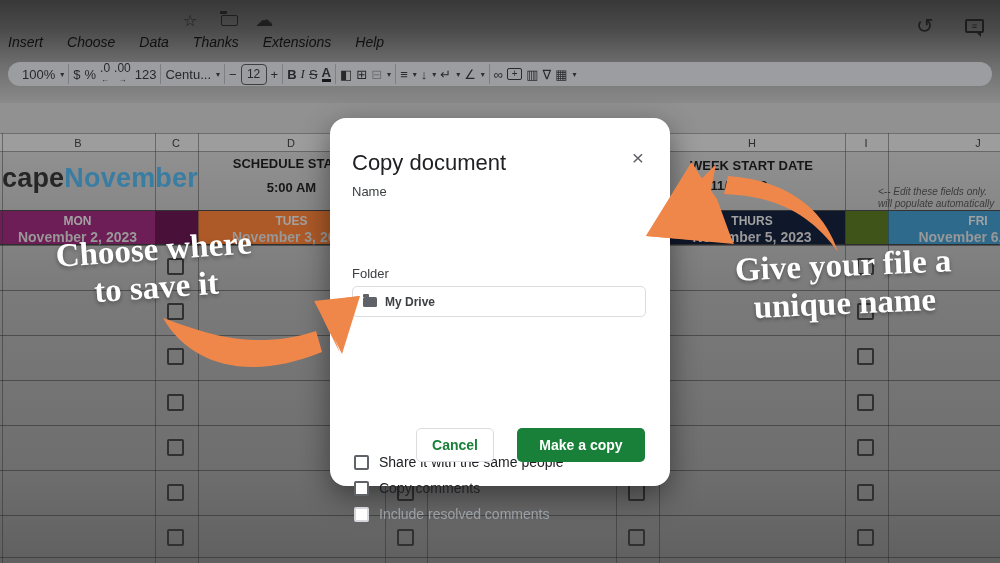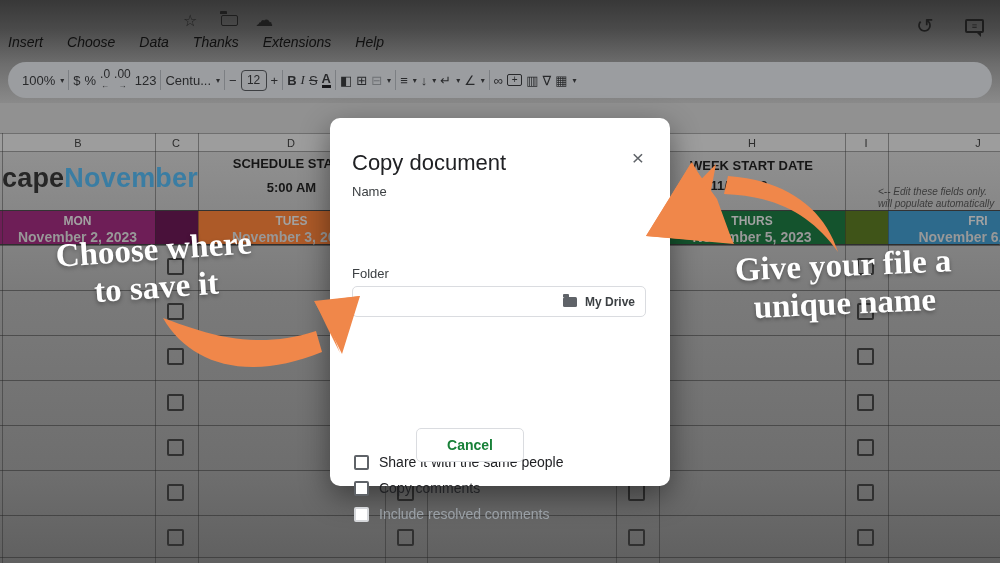--- a/index.html
+++ b/index.html
@@ -21,21 +21,21 @@
   #menubar { position:absolute; left:8px; top:34px; display:flex; gap:24px; font-size:14px; color:#101010;font-style:italic; }
   #menubar .menu-item { cursor:default; }
   #history-icon { position:absolute; left:916px; top:14px; font-size:21px; color:#1d1d1d; }
   .bubble { position:absolute; left:965px; top:19px; width:19px; height:14px;
             border:2px solid #1d1d1d; border-radius:2px; color:#1d1d1d;
             font-size:9px; line-height:10px; text-align:center; }
   .bubble:after { content:""; position:absolute; bottom:-6px; right:1px;
             border:3px solid transparent; border-top-color:#1d1d1d; border-right-color:#1d1d1d; }
 
   
-  #toolbar { position:absolute; left:8px; top:62px; width:984px; height:36px; border-radius:20px;
+  #toolbar { position:absolute; left:8px; top:62px; width:984px; height:24px; border-radius:20px;
              background:#9b9da0; display:flex; align-items:center; padding:0 14px; gap:4px;
              font-size:13px; color:#28292b; z-index:4; white-space:nowrap; }
   .tb { display:inline-flex; align-items:center; gap:2px; }
   .tb-divider { width:1px; height:20px; background:#7c7f83; }
   .caret { font-size:8px; color:#2c2d2f; margin-left:3px; }
   .tb-bold { font-weight:700; }
   .tb-italic { font-style:italic; font-family:"Liberation Serif",serif; }
   .tb-strike { text-decoration:line-through; }
   .tb-underA { border-bottom:3px solid #17171a; line-height:12px; font-weight:600; }
   .fontsize-box { border:1.5px solid #3d3f42; border-radius:4px; width:26px; height:21px;
@@ -68,45 +68,45 @@
                color:#3c3c3c; line-height:12px; z-index:2; }
 
   #dayband { position:absolute; left:0; top:210px; width:1000px; height:35px; z-index:2;
              border-top:1px solid #333; border-bottom:1px solid #2e2e2e; }
   .dayseg { position:absolute; top:0; height:33px; }
   .dayname { text-align:center; font-size:12px; font-weight:700; color:#a2a2a2; margin-top:3px; }
   .daydate { text-align:center; font-size:14px; font-weight:700; color:#989898; margin-top:1px; }
 
   
   #modal { position:absolute; left:330px; top:118px; width:340px; height:368px; background:#fff;
-           border-radius:10px; box-shadow:0 10px 30px rgba(0,0,0,.45); z-index:10;
+           border-radius:16px; box-shadow:0 10px 30px rgba(0,0,0,.45); z-index:10;
            padding:0 24px 12px 22px; color:#202124; }
   #modal-title { font-size:22px; color:#202124; position:absolute; left:22px; top:32px; }
   #modal-close { position:absolute; right:26px; top:28px; font-size:21px; color:#5f6368; cursor:pointer; }
   .field-label { position:absolute; left:22px; font-size:13px; color:#3c4043; }
   #name-label { top:66px; }
   #name-input { position:absolute; left:22px; top:88px; width:294px; height:32px; border:2px solid #4285f4;
                 border-radius:5px; display:flex; align-items:center; padding:0 8px; font-size:13.5px; color:#202124;
                 overflow:hidden; white-space:nowrap; }
   .text-caret { display:inline-block; width:1.5px; height:16px; background:#111; margin-left:1px; }
   #folder-label { top:148px; }
   #folder-box { position:absolute; left:22px; top:168px; width:294px; height:31px; border:1px solid #dadce0;
                 border-radius:5px; display:flex; align-items:center; gap:8px; padding:0 10px;
-                font-size:12px; font-weight:600; color:#3c4043;justify-content:flex-end; }
+                font-size:12px; font-weight:600; color:#3c4043; }
   .drive-folder { width:14px; height:10px; background:#5f6368; border-radius:1.5px; position:relative; }
   .drive-folder:before { content:""; position:absolute; top:-3px; left:0; width:6px; height:3px;
                 background:#5f6368; border-radius:1px 1px 0 0; }
   .cb-row { position:absolute; left:24px; display:flex; align-items:center; gap:10px; font-size:14px; color:#202124; }
   .cb-box { width:15px; height:15px; border:2px solid #5f6368; border-radius:2px; background:#fff; }
   .cb-row.disabled { color:#9aa0a6; }
   .cb-row.disabled .cb-box { border-color:#d5d7da; }
   #cb-share { top:336px; } #cb-copy { top:362px; } #cb-resolved { top:388px; }
   .cb-row { top:0; } 
   #modal .cb-row { position:absolute; }
-  #cancel-btn { position:absolute; left:86px; top:310px; width:108px; height:34px; background:#fff;
+  #cancel-btn { position:absolute; left:86px; top:310px; width:78px; height:34px; background:#fff;
                 border:1px solid #dadce0; border-radius:5px; color:#188038; font-weight:600; font-size:14px;
                 display:flex; align-items:center; justify-content:center; cursor:pointer; }
   #makecopy-btn { position:absolute; left:187px; top:310px; width:128px; height:34px; background:#188038;
                 border:none; border-radius:5px; color:#fff; font-weight:600; font-size:14px;
                 display:flex; align-items:center; justify-content:center; cursor:pointer; }
 
   
   #arrows { position:absolute; left:0; top:0; width:1000px; height:563px; z-index:20; pointer-events:none; }
   .hand { position:absolute; font-family:cursive; font-weight:700; color:#fff; font-size:33px;
           text-align:center; line-height:1.16; text-shadow:0 2px 4px rgba(0,0,0,.35); z-index:21; }
@@ -146,21 +146,21 @@
       <div class="daydate">November 2, 2023</div>
     </div>
     <div class="dayseg" style="left:155px;width:43px;background:#49113a"></div>
     <div class="dayseg" style="left:198px;width:187px;background:#ad5a28">
       <div class="dayname">TUES</div>
       <div class="daydate">November 3, 2023</div>
     </div>
     <div class="dayseg" style="left:385px;width:42px;background:#7d3f16"></div>
     <div class="dayseg" style="left:427px;width:189px;background:#5a5a5a"></div>
     <div class="dayseg" style="left:616px;width:43px;background:#454545"></div>
-    <div class="dayseg" style="left:659px;width:186px;background:#14532d">
+    <div class="dayseg" style="left:659px;width:186px;background:#0f172a">
       <div class="dayname">THURS</div>
       <div class="daydate">November 5, 2023</div>
     </div>
     <div class="dayseg" style="left:845px;width:43px;background:#3f5418"></div>
     <div class="dayseg" style="left:888px;width:180px;background:#2d6a8c">
       <div class="dayname">FRI</div>
       <div class="daydate">November 6, 2023</div>
     </div>
   </div>
 
@@ -306,20 +306,21 @@
       </div>
     <div class="cb-row" id="cb-copy">
         <span class="cb-box"></span>
         <span>Copy comments</span>
       </div>
     <div class="cb-row disabled" id="cb-resolved">
         <span class="cb-box"></span>
         <span>Include resolved comments</span>
       </div>
     <div id="cancel-btn">Cancel</div>
+    <div id="makecopy-btn">Make a copy</div>
   </div>
 
   <svg id="arrows" viewBox="0 0 1000 563">
     <g fill="#F0874A">
       <path d="M163 318 C 190 365 248 382 322 352 L 316 331 C 252 352 202 332 163 318 Z"></path>
       <path d="M360 296 L 315 302 L 327 327 L 340 353 Z M360 296 L 340 353 L 331 329 Z"></path>
       <path d="M360 296 L 314 301 L 328 326 L 342 354 L 360 296 Z"></path>
     </g>
     <g fill="#F0874A">
       <path d="M838 252 C 812 216 778 196 724 194 L 728 176 C 786 180 824 208 838 252 Z"></path>

